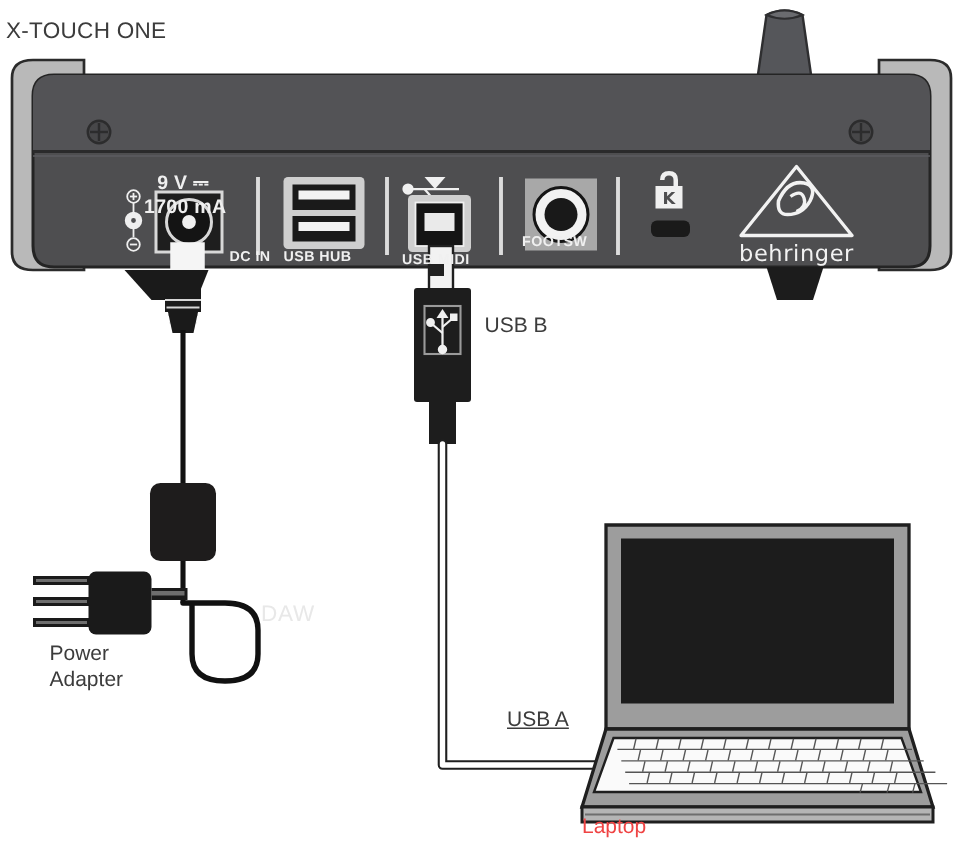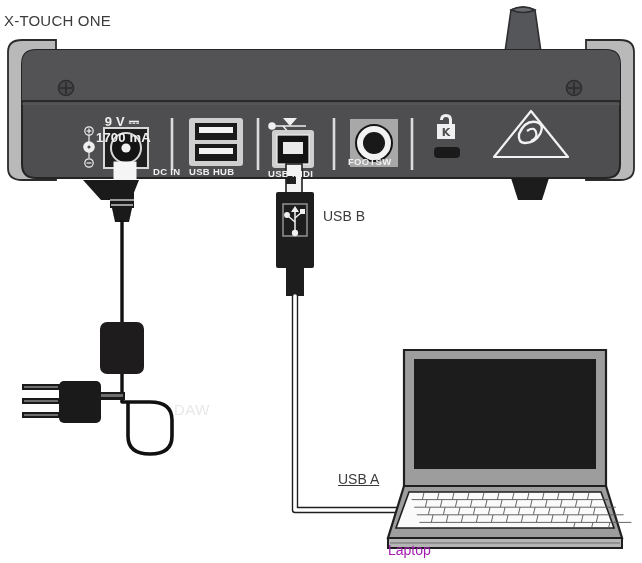--- a/index.html
+++ b/index.html
@@ -8,21 +8,21 @@
     font-family:"Liberation Sans", sans-serif;
     color:#3a3a3a;
   }
   #stage{position:absolute;left:0;top:0;width:642px;height:563px;}
   svg.layer{position:absolute;left:0;top:0;width:642px;height:563px;}
 
   .lbl{position:absolute;white-space:pre;line-height:1.18;}
   #title{left:4px;top:12px;font-size:15px;color:#3c3c3c;letter-spacing:.2px;}
   #lbl-usbb{left:323px;top:208px;font-size:14px;color:#3c3c3c;}
   #lbl-usba{left:338px;top:471px;font-size:14px;color:#3c3c3c;text-decoration:underline;}
-  #lbl-laptop{left:388px;top:542px;font-size:14px;color:#a21caf;}
+  #lbl-laptop{left:388px;top:542px;font-size:14px;color:#ef4444;}
   #lbl-power{left:33px;top:427px;font-size:14px;color:#3c3c3c;}
   #lbl-daw{left:0;top:401px;width:642px;text-align:center;font-size:15px;color:#e8e8e8;pointer-events:none;}
   #lbl-daw span{position:relative;left:-129px;letter-spacing:.5px;}
 
   .port-cap{position:absolute;font-size:9.5px;font-weight:bold;color:#f0f0f0;letter-spacing:.3px;white-space:pre;}
   #cap-dcin{left:113px;top:166px;margin-left:40px;}
   #cap-hub{left:189px;top:166px;}
   #cap-midi{left:268px;top:168px;}
   #cap-foot{left:348px;top:156px;}
 
@@ -285,21 +285,23 @@
   <div class="lbl" id="title">X-TOUCH ONE</div>
 
   <div class="spec" id="spec-power">9 V ⎓
 1700 mA</div>
 
   <div class="port-cap" id="cap-dcin">DC IN</div>
   <div class="port-cap" id="cap-hub">USB HUB</div>
   <div class="port-cap" id="cap-midi">USB MIDI</div>
   <div class="port-cap" id="cap-foot">FOOTSW</div>
 
+  <div id="brandword">behringer</div>
 
   <div class="lbl" id="lbl-usbb">USB B</div>
   <div class="lbl" id="lbl-usba">USB A</div>
   <div class="lbl" id="lbl-laptop">Laptop</div>
 
+  <div class="lbl" id="lbl-power"><span>Power</span><br><span>Adapter</span></div>
 
   <div class="lbl" id="lbl-daw"><span>DAW</span></div>
 
 </div>
 
 </body></html>

